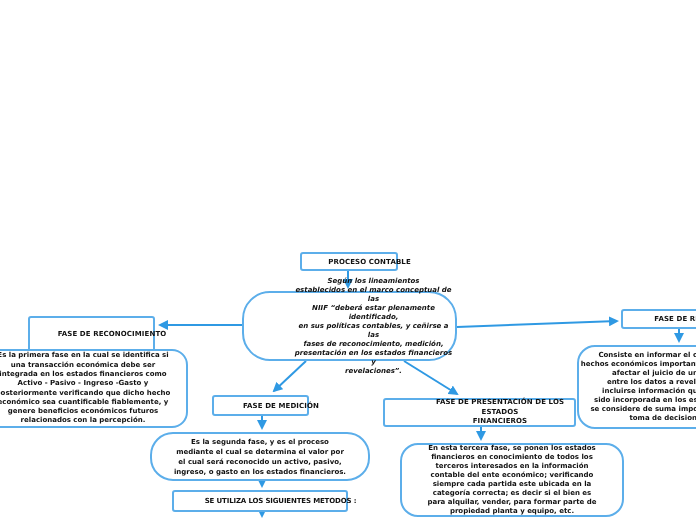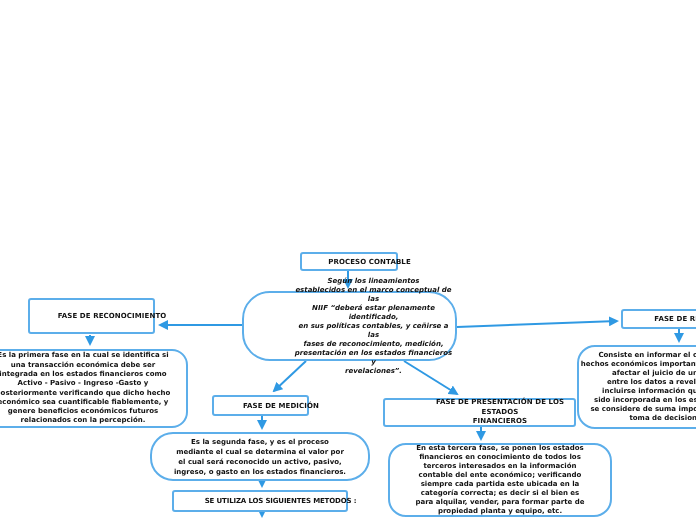--- a/index.html
+++ b/index.html
@@ -55,21 +55,21 @@
   <div class="node round central" style="left:242px;top:291px;width:215px;height:70px;border-radius:28px;">
     <span>Según los lineamientos
 establecidos en el marco conceptual de las
 NIIF “deberá estar plenamente identificado,
 en sus políticas contables, y ceñirse a las
 fases de reconocimiento, medición,
 presentación en los estados financieros y
 revelaciones”.</span>
   </div>
 
-  <div class="node rect" style="left:28px;top:298px;width:127px;height:36px;">
+  <div class="node rect" style="left:28px;top:316px;width:127px;height:36px;">
     <span>FASE DE RECONOCIMIENTO</span>
   </div>
   <div class="node round" style="left:-22px;top:349px;width:210px;height:79px;border-radius:16px;line-height:9.3px;">
     <span>Es la primera fase en la cual se identifica si
 una transacción económica debe ser
 integrada en los estados financieros como
 Activo - Pasivo - Ingreso -Gasto y
 posteriormente verificando que dicho hecho
 económico sea cuantificable fiablemente, y
 genere beneficios económicos futuros
@@ -86,21 +86,21 @@
 ingreso, o gasto en los estados financieros.</span>
   </div>
   <div class="node rect multi" style="left:383px;top:398px;width:193px;height:29px;">
     <span>FASE DE PRESENTACIÓN DE LOS ESTADOS
 FINANCIEROS</span>
   </div>
 
   <div class="node rect tight" style="left:172px;top:490px;width:176px;height:22px;">
     <span>SE UTILIZA LOS SIGUIENTES METODOS :</span>
   </div>
-  <div class="node round" style="left:388px;top:443px;width:224px;height:74px;border-radius:18px;line-height:8.9px;">
+  <div class="node round" style="left:400px;top:443px;width:224px;height:74px;border-radius:18px;line-height:8.9px;">
     <span>En esta tercera fase, se ponen los estados
 financieros en conocimiento de todos los
 terceros interesados en la información
 contable del ente económico; verificando
 siempre cada partida este ubicada en la
 categoría correcta; es decir si el bien es
 para alquilar, vender, para formar parte de
 propiedad planta y equipo, etc.</span>
   </div>
 

